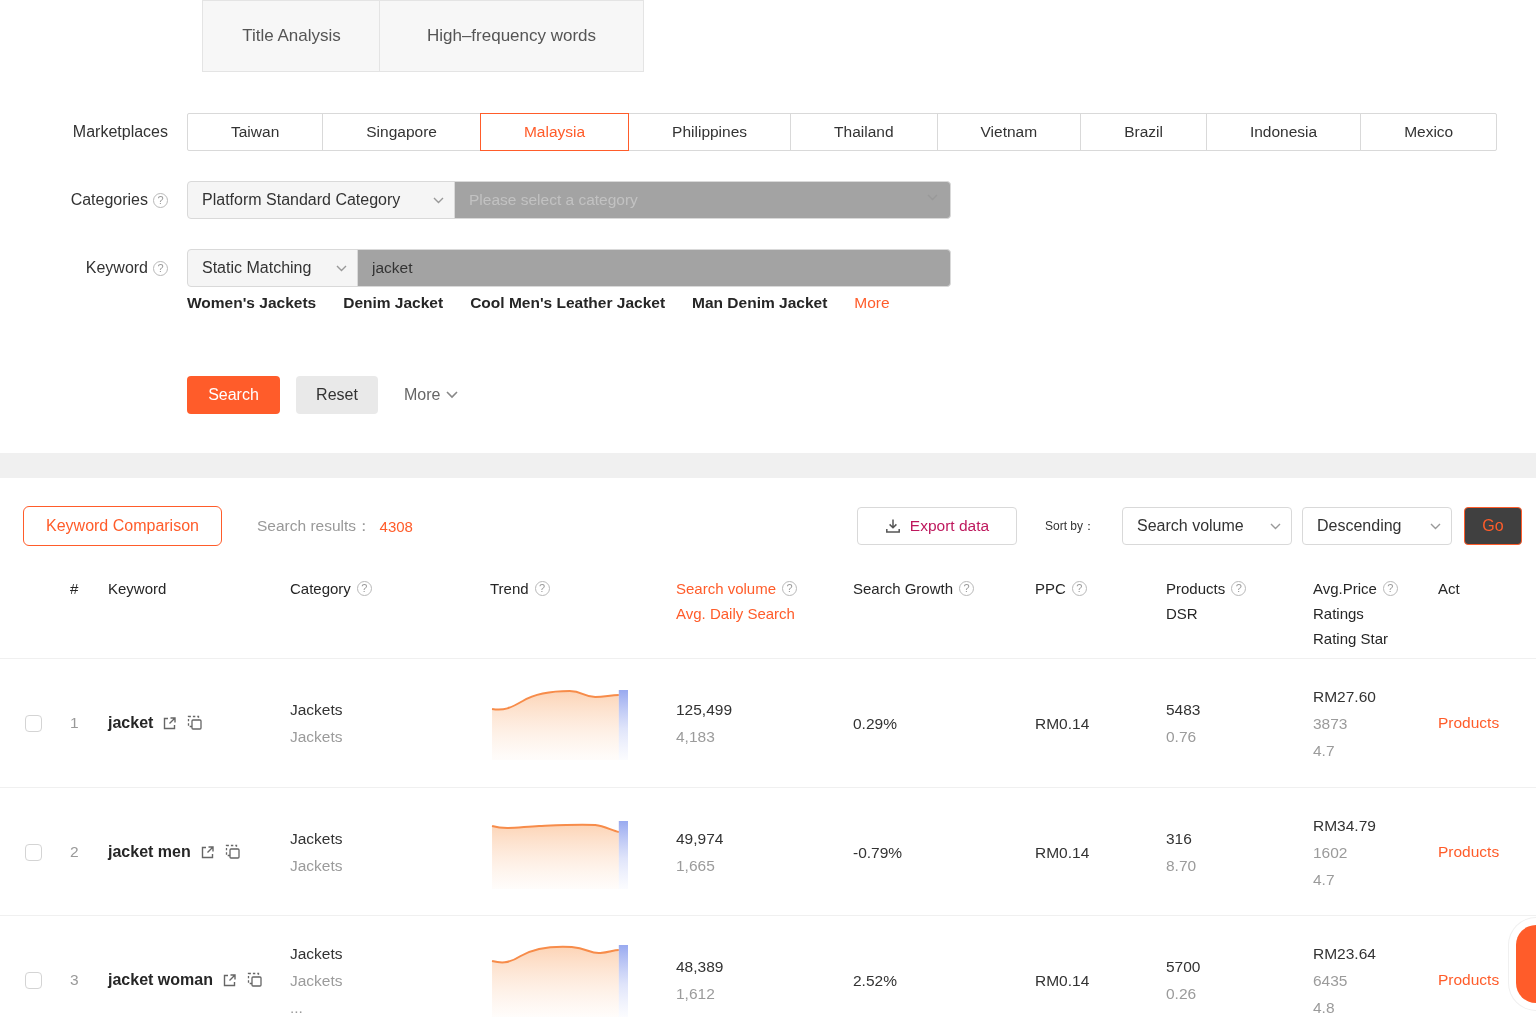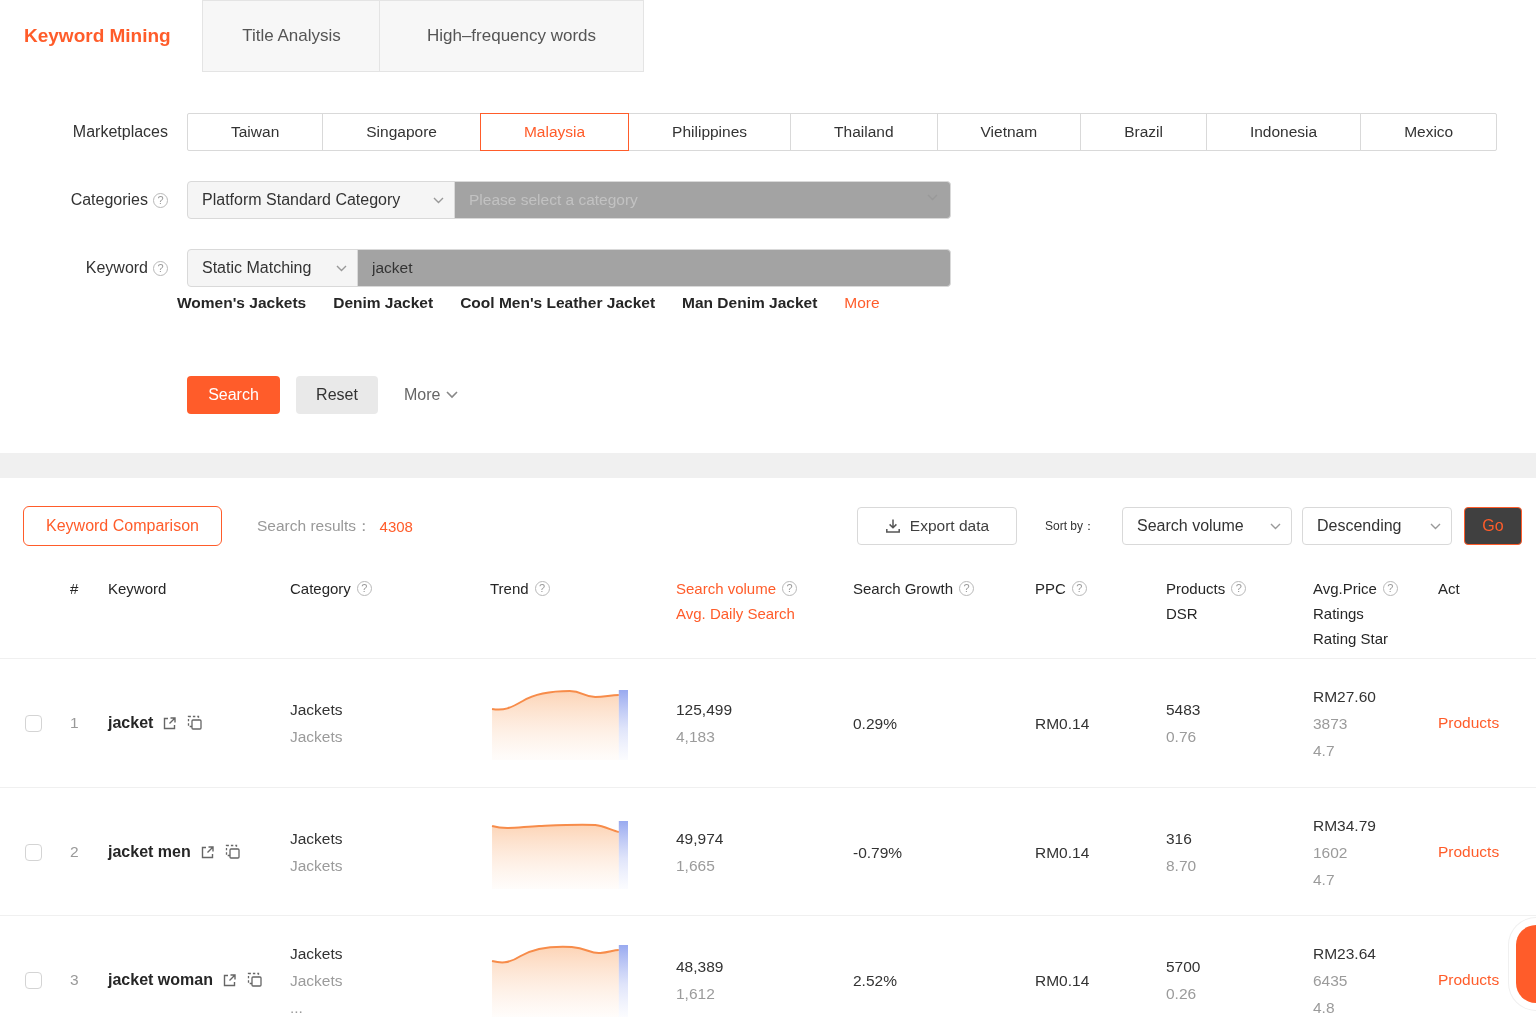--- a/index.html
+++ b/index.html
@@ -33,42 +33,42 @@
   .row-categories { position:absolute; top:181px; left:0; width:100%; height:38px; }
   .row-keyword { position:absolute; top:249px; left:0; width:100%; height:38px; }
   .sel { position:absolute; top:0; height:38px; background:#f5f5f5; border:1px solid #d9d9d9; border-radius:4px 0 0 4px;
     display:flex; align-items:center; justify-content:space-between; padding:0 10px 0 14px; font-size:16px; color:#333; cursor:pointer; }
   .inp-wrap { position:absolute; top:0; height:38px; background:#a3a3a3; border:1px solid #d9d9d9; border-radius:0 4px 4px 0;
     margin-left:-1px; display:flex; align-items:center; }
   .inp-wrap input { border:none; outline:none; background:transparent; width:100%; height:100%;
     padding:0 30px 0 14px; font-size:15.5px; color:#333; font-family:"Liberation Sans", sans-serif; }
   .inp-wrap input::placeholder { color:#c2c2c2; }
   .inp-chevron { position:absolute; right:12px; top:12px; }
-  .row-suggestions { position:absolute; top:294px; left:177px; display:flex; gap:27px; align-items:center; }
+  .row-suggestions { position:absolute; top:294px; left:187px; display:flex; gap:27px; align-items:center; }
   .sug { font-size:15.5px; font-weight:700; color:#262626; cursor:pointer; }
   .sug-more { font-size:15.5px; color:var(--accent); cursor:pointer; }
   .row-actions { position:absolute; top:376px; left:0; height:38px; }
   .btn-search { position:absolute; left:187px; width:93px; height:38px; background:var(--accent); color:#fff;
     border:none; border-radius:4px; font-size:16px; cursor:pointer; font-family:"Liberation Sans", sans-serif; }
   .btn-reset { position:absolute; left:296px; width:82px; height:38px; background:#e9e9e9; color:#333;
     border:none; border-radius:4px; font-size:16px; cursor:pointer; font-family:"Liberation Sans", sans-serif; }
   .btn-more { position:absolute; left:404px; height:38px; display:flex; align-items:center; gap:6px;
     color:#666; font-size:16px; cursor:pointer; background:none; border:none; font-family:"Liberation Sans", sans-serif; }
   .gray-band { position:absolute; top:453px; left:0; width:100%; height:25px; background:#f0f0f0; }
   
   .toolbar { position:absolute; top:506px; left:0; width:100%; height:42px; }
   .btn-compare { position:absolute; left:23px; top:0; height:40px; padding:0 22px; background:#fff;
     border:1px solid var(--accent); border-radius:6px; color:var(--accent); font-size:16px; cursor:pointer;
     font-family:"Liberation Sans", sans-serif; }
   .search-results { position:absolute; left:257px; top:0; height:40px; display:flex; align-items:center; gap:8px; }
   .sr-label { color:#999; font-size:15.5px; }
   .sr-count { color:var(--accent); font-size:15px; }
   .btn-export { position:absolute; left:857px; top:1px; width:160px; height:38px; background:#fff;
     border:1px solid #d9d9d9; border-radius:4px; display:flex; align-items:center; justify-content:center; gap:9px;
-    font-size:15.5px; color:#404040; cursor:pointer; font-family:"Liberation Sans", sans-serif; }
+    font-size:15.5px; color:#be185d; cursor:pointer; font-family:"Liberation Sans", sans-serif; }
   .sort-label { position:absolute; left:1045px; top:0; height:40px; display:flex; align-items:center;
     font-size:12px; color:#333; }
   .sel-sort { left:1122px; width:170px; top:1px; background:#fff; border-radius:4px; }
   .sel-order { left:1302px; width:150px; top:1px; background:#fff; border-radius:4px; }
   .btn-go { position:absolute; left:1464px; top:1px; width:58px; height:38px; background:#404040;
     border:1px solid var(--accent); border-radius:4px; color:var(--accent); font-size:16px; cursor:pointer;
     font-family:"Liberation Sans", sans-serif; }
   
   .tgrid { display:grid; grid-template-columns:35px 48px 182px 200px 186px 177px 182px 131px 147px 125px 98px;
     padding-left:25px; }
@@ -93,21 +93,20 @@
   .fab { position:absolute; right:-20px; top:925px; width:40px; height:78px; background:var(--accent);
     border-radius:20px; box-shadow:0 0 0 7px #fff, 0 0 0 8px #f0f0f0; cursor:pointer; }
   :root { --accent:#ff5c2a; }
 </style>
 </head>
 <body>
 
 <div class="page">
 
   <div class="tabbar">
-    <div class="brand-tab">Keyword Mining</div>
     <div class="gray-tab tab-title">Title Analysis</div>
     <div class="gray-tab tab-hfw">High–frequency words</div>
   </div>
 
   <div class="row-marketplaces">
     <div class="f-label">
       <span>Marketplaces</span>
     </div>
     <div class="mk-group">
       <div class="mk-btn">Taiwan</div>

